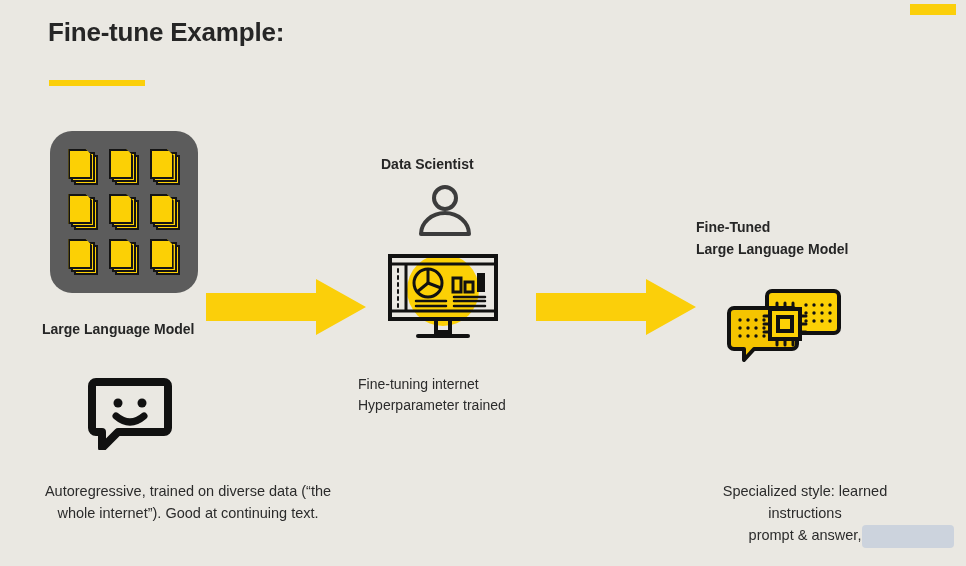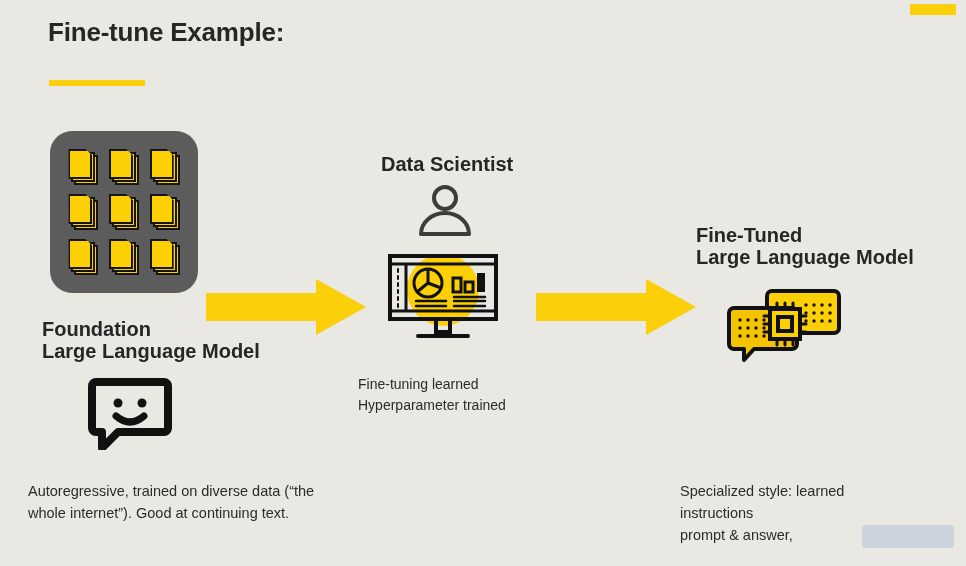--- a/index.html
+++ b/index.html
@@ -50,35 +50,36 @@
     position: absolute;
     left: 49px;
     top: 80px;
     width: 96px;
     height: 6px;
     background: #fbcf0a;
   }
 
   
   .label-bold {
-    font-size: 20px;
+    font-size: 14px;
     font-weight: bold;
     color: #262626;
     line-height: 22px;
     white-space: nowrap;
   }
   .caption {
     font-size: 14px;
     color: #2b2b2b;
     line-height: 21px;
   }
   .body-text {
     font-size: 14.5px;
     color: #2b2b2b;
     line-height: 22px;
+    text-align: center;
   }
 
   
   .llm-grid {
     position: absolute;
     left: 50px;
     top: 131px;
     width: 148px;
     height: 162px;
     background: #5c5c5c;
@@ -161,21 +162,21 @@
   .ds-caption {
     position: absolute;
     left: 358px;
     top: 374px;
   }
 
   
   .ft-label {
     position: absolute;
     left: 696px;
-    top: 224px;
+    top: 216px;
   }
   .chat-chip {
     position: absolute;
     left: 726px;
     top: 288px;
     width: 116px;
     height: 74px;
   }
 
   
@@ -257,21 +258,20 @@
         <i></i>
       </div>
     <div class="doc-stack">
         <i></i>
         <i></i>
         <i></i>
       </div>
   </div>
 
   <div class="foundation-label">
-    <div class="label-bold">Foundation</div>
     <div class="label-bold">Large Language Model</div>
   </div>
 
   <div class="smiley-bubble">
     <svg width="84" height="72" viewBox="0 0 84 72">
       <path d="M8 4 H76 A4 4 0 0 1 80 8 V50 A4 4 0 0 1 76 54 H30 L14 70 V54 H8 A4 4 0 0 1 4 50 V8 A4 4 0 0 1 8 4 Z" fill="none" stroke="#111111" stroke-width="8" stroke-linejoin="round"></path>
       <circle cx="30" cy="25" r="4.5" fill="#111111"></circle>
       <circle cx="54" cy="25" r="4.5" fill="#111111"></circle>
       <path d="M28 38 Q42 50 56 38" fill="none" stroke="#111111" stroke-width="7" stroke-linecap="round"></path>
     </svg>
@@ -322,21 +322,21 @@
         <line x1="70" y1="49" x2="101" y2="49"></line>
         <line x1="70" y1="53" x2="101" y2="53"></line>
         <line x1="70" y1="58" x2="101" y2="58"></line>
       </g>
       <rect x="52" y="71" width="14" height="13" fill="none" stroke="#111111" stroke-width="4"></rect>
       <line x1="34" y1="88" x2="84" y2="88" stroke="#111111" stroke-width="4" stroke-linecap="round"></line>
     </svg>
   </div>
 
   <div class="ds-caption">
-    <div class="caption">Fine-tuning learned</div>
+    <div class="caption">Fine-tuning internet</div>
     <div class="caption">Hyperparameter trained</div>
   </div>
 
   <div class="arrow arrow-2">
     <svg width="160" height="56" viewBox="0 0 160 56">
       <path d="M0 14 H110 V0 L160 28 L110 56 V42 H0 Z" fill="#fbcf0a"></path>
     </svg>
   </div>
 
   <div class="ft-label">

